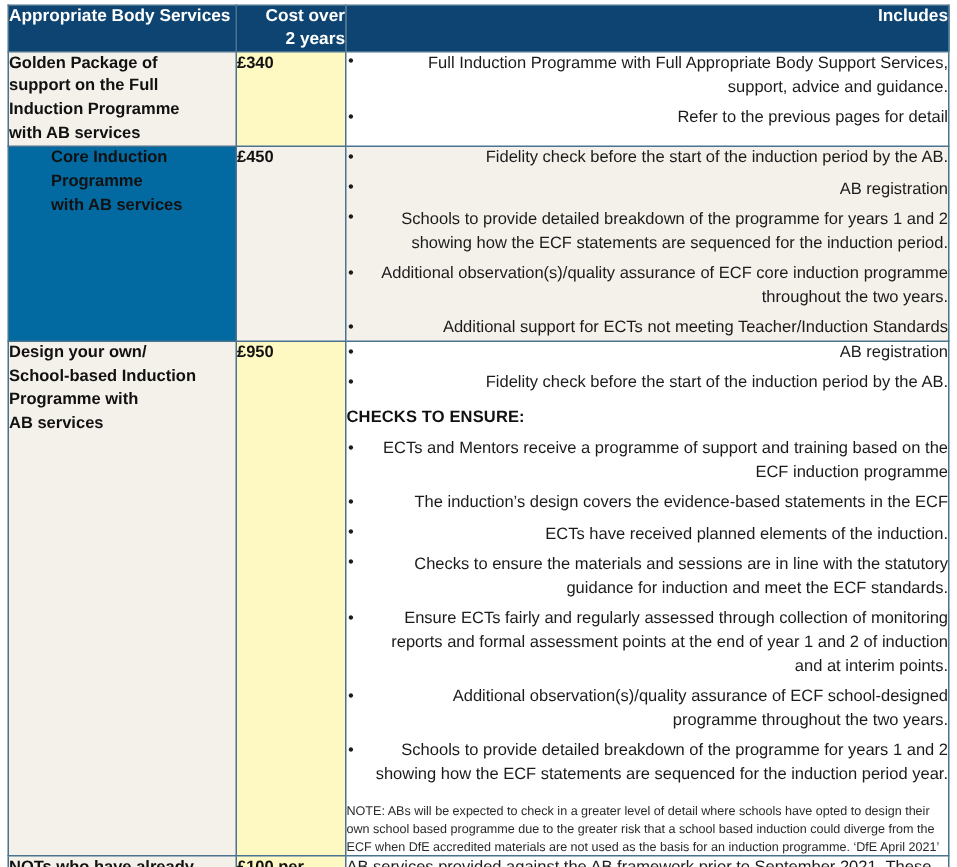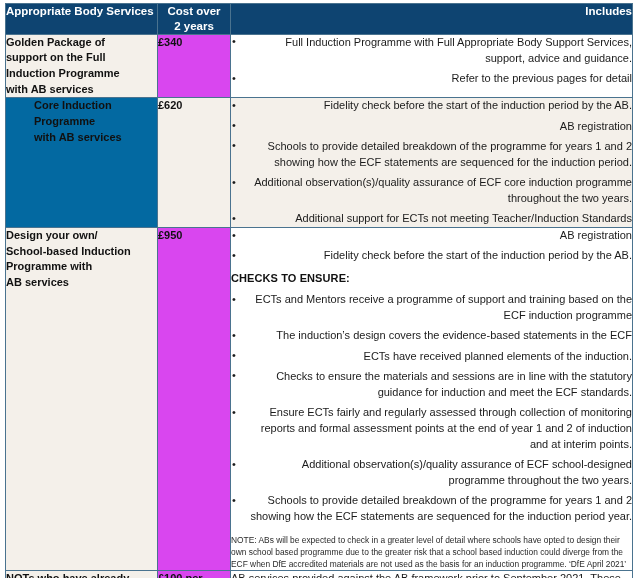--- a/index.html
+++ b/index.html
@@ -41,41 +41,41 @@
     font-weight: bold;
     font-size: 11.5px;
     line-height: 1.3;
     border-color: #0e4471;
   }
   th.col-service {
     text-align: left;
     padding: 8px 6px 9px 7px;
   }
   th.col-cost {
-    text-align: center;
+    text-align: right;
     padding: 8px 5px 9px 7px;
     border-left: 1px solid #6f93ad;
   }
   th.col-includes {
     text-align: right;
     padding: 8px 6px 9px 6px;
     border-left: 1px solid #6f93ad;
   }
   
   td.cell-service {
     background: #f4f0ea;
     font-weight: bold;
     font-size: 11px;
     line-height: 1.42;
     color: #111111;
     padding: 7px 6px 9px 7px;
     margin-left: 40px;
   }
   td.cell-cost {
-    background: #d946ef;
+    background: #fef9c3;
     font-weight: bold;
     font-size: 11px;
     line-height: 1.42;
     color: #111111;
     padding: 7px 5px 9px 7px;
   }
   td.cell-includes {
     background: #ffffff;
     font-size: 11px;
     line-height: 1.44;
@@ -160,21 +160,21 @@
             <li>Full Induction Programme with Full Appropriate Body Support Services, support, advice and guidance.</li>
             <li>Refer to the previous pages for detail</li>
           </ul>
         </td>
       </tr>
 
       <tr class="row-core">
         <td class="cell-service svc-lines">Core Induction
 Programme
 with AB services</td>
-        <td class="cell-cost cost-lines">£620</td>
+        <td class="cell-cost cost-lines">£450</td>
         <td class="cell-includes">
           <ul class="bullets">
             <li>Fidelity check before the start of the induction period by the AB.</li>
             <li>AB registration</li>
             <li>Schools to provide detailed breakdown of the programme for years 1 and 2 showing how the ECF statements are sequenced for the induction period.</li>
             <li>Additional observation(s)/quality assurance of ECF core induction programme throughout the two years.</li>
             <li>Additional support for ECTs not meeting Teacher/Induction Standards</li>
           </ul>
         </td>
       </tr>

